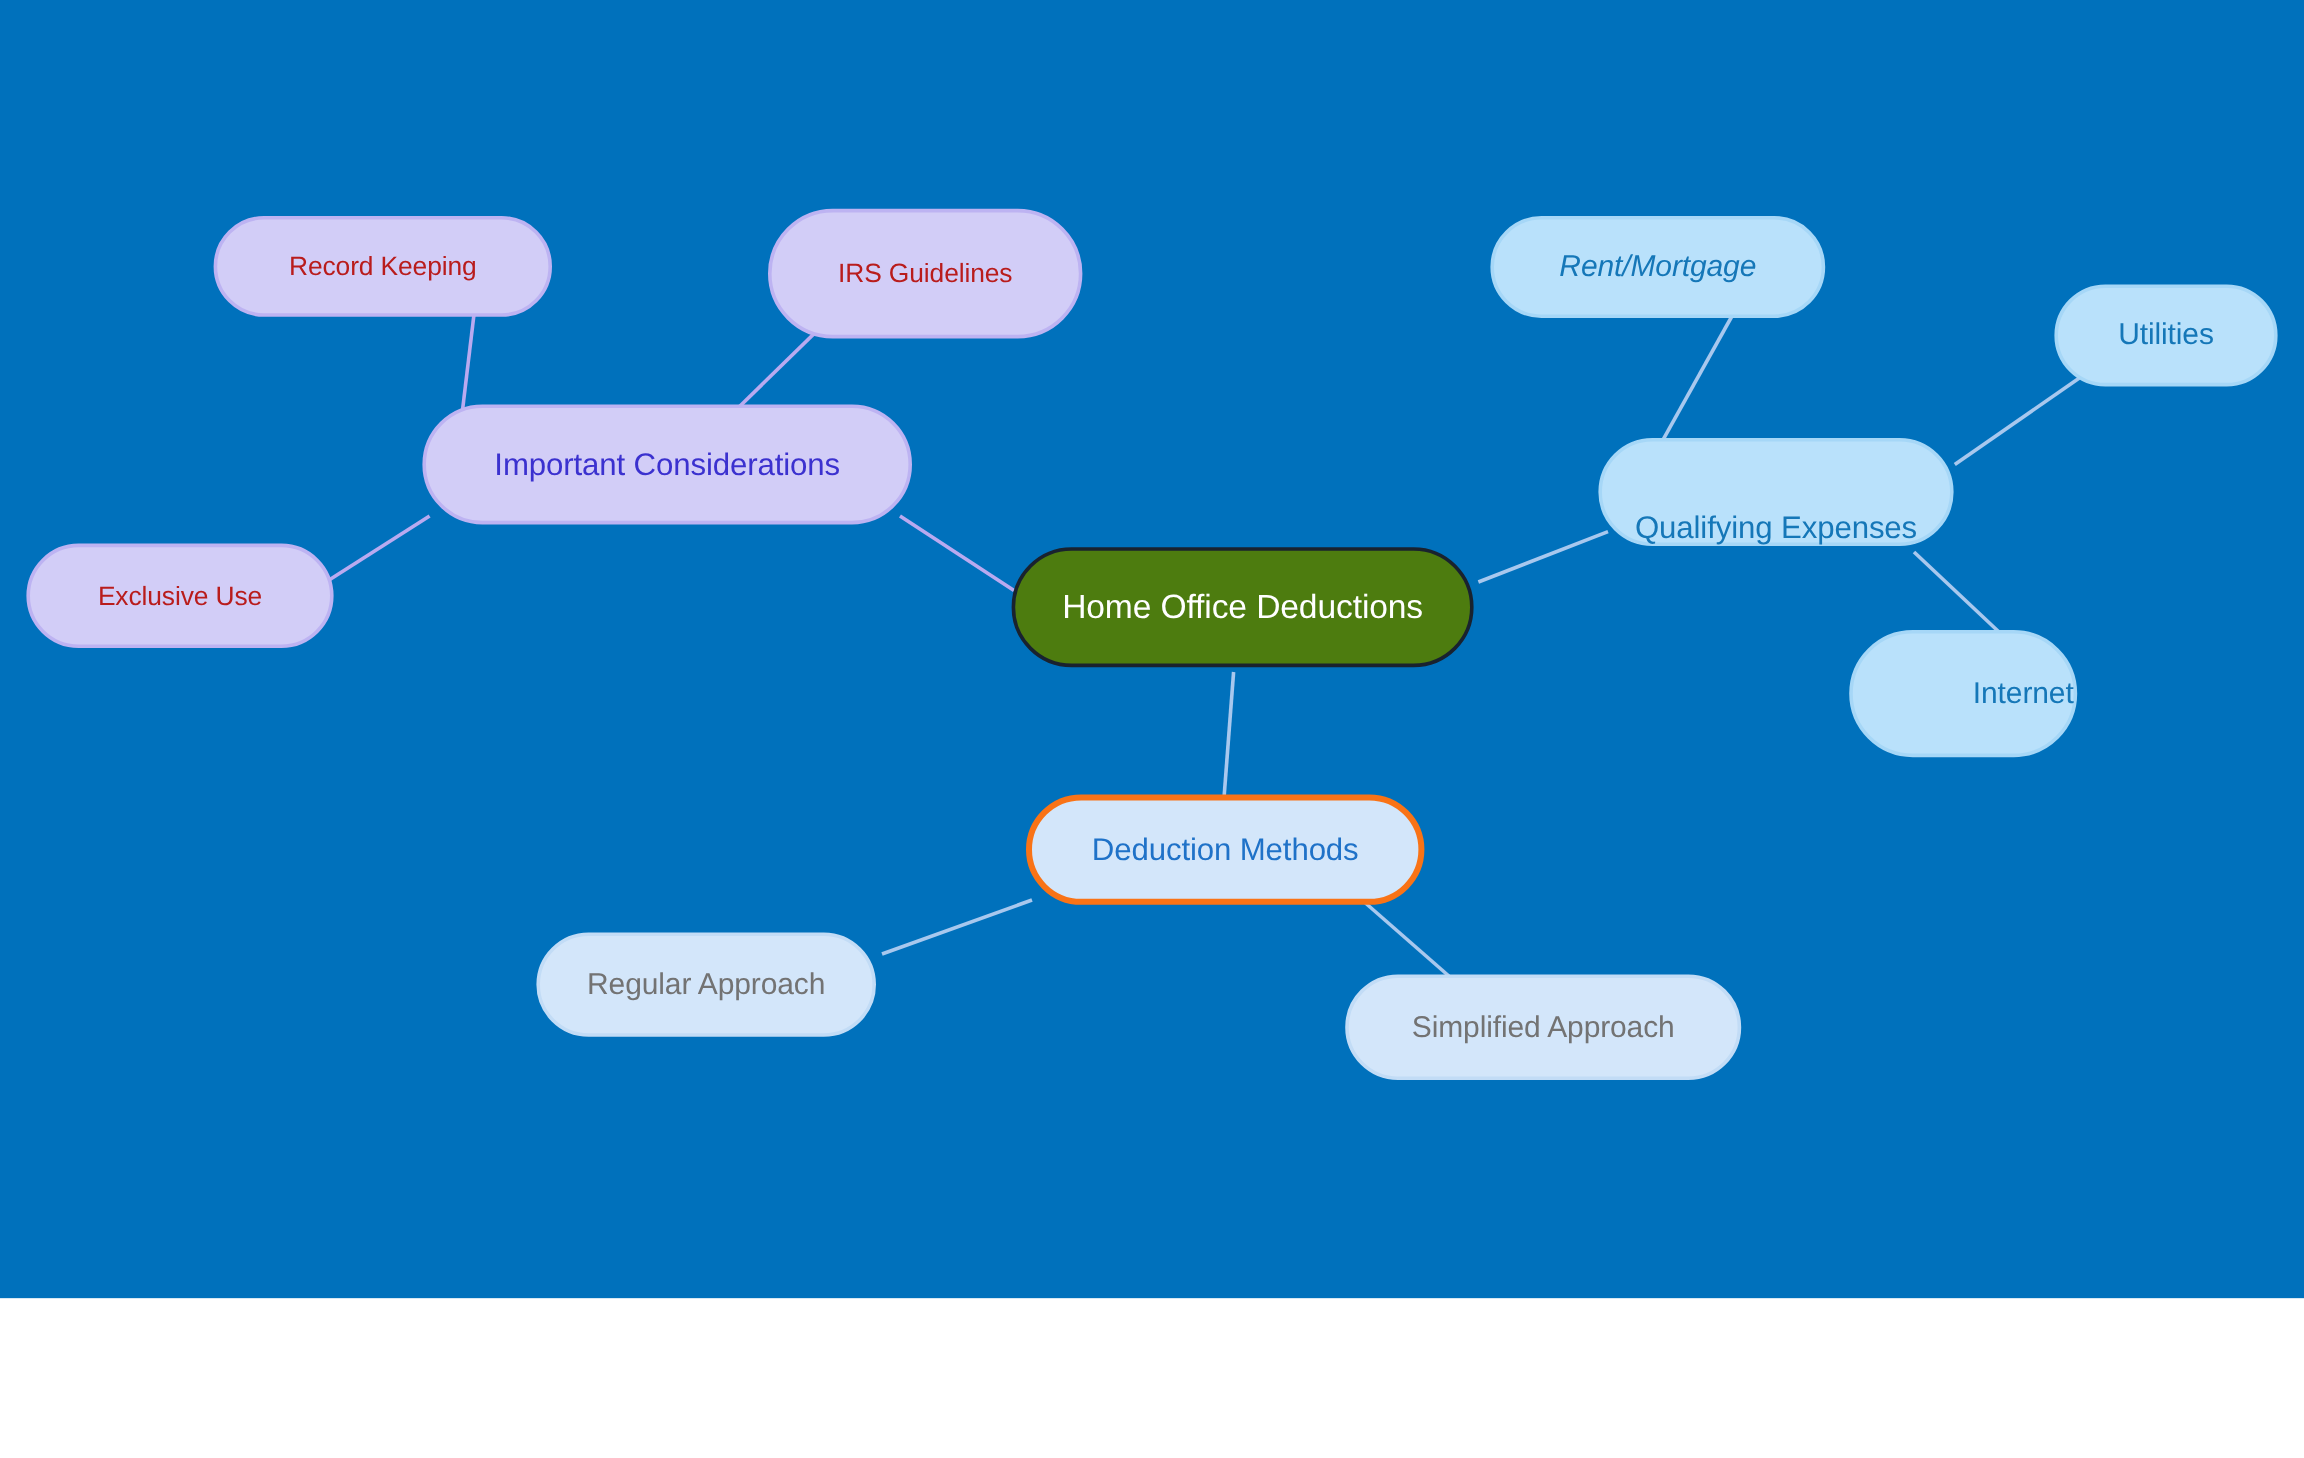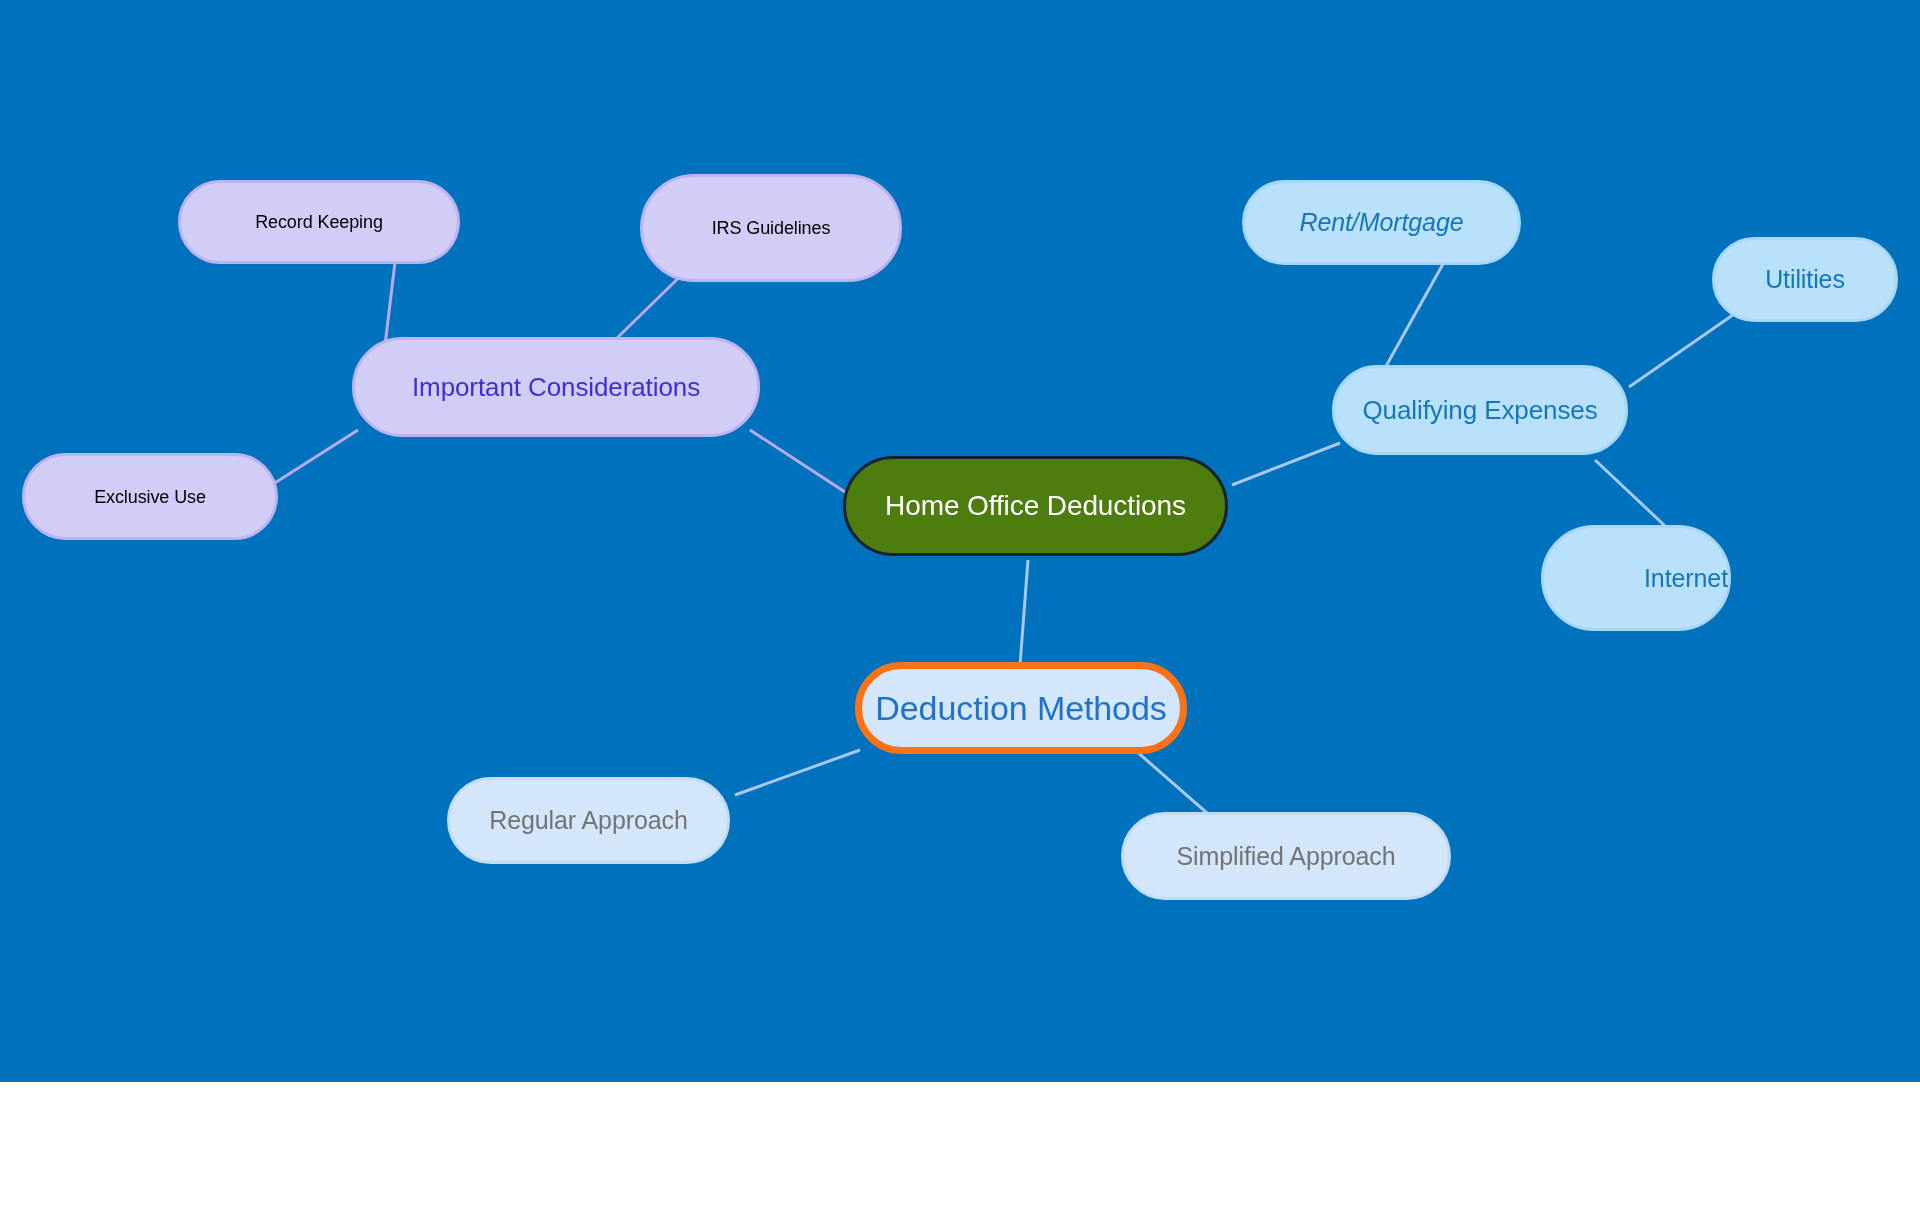--- a/index.html
+++ b/index.html
@@ -62,45 +62,45 @@
 
   
   .node.purple-main {
     background: #d2cdf7;
     color: #3b31cf;
     border: 3px solid #bdb3f2;
     font-size: 26px;
   }
   .node.purple-leaf {
     background: #d2cdf7;
-    color: #000000;
+    color: #b91c1c;
     border: 3px solid #bdb3f2;
-    font-size: 18px;
+    font-size: 22px;
   }
 
   
   .node.sky-main {
     background: #b9e1fb;
     color: #1577b8;
     border: 3px solid #a6d7f7;
     font-size: 26px;
   }
   .node.sky-leaf {
     background: #b9e1fb;
     color: #1577b8;
     border: 3px solid #a6d7f7;
     font-size: 25px;
   }
 
   
   .node.pale-main {
     background: #d3e6fa;
     color: #1f72c8;
-    border: 7px solid #f97316;
-    font-size: 34px;
+    border: 5px solid #f97316;
+    font-size: 26px;
   }
   .node.pale-leaf {
     background: #d3e6fa;
     color: #737373;
     border: 3px solid #c2dcf6;
     font-size: 25px;
   }
 
   
   #footer-bar {
@@ -155,21 +155,21 @@
   </div>
 
   <div class="node purple-leaf" style="left:640px; top:174px; width:262px; height:108px;">
     <span class="node-label">IRS Guidelines</span>
   </div>
 
   <div class="node purple-leaf" style="left:22px; top:453px; width:256px; height:87px;">
     <span class="node-label">Exclusive Use</span>
   </div>
 
-  <div class="node sky-main" style="left:1332px; top:365px; width:296px; height:90px;">
+  <div class="node sky-main" style="left:1332px; top:365px; width:296px; height:90px;align-items:flex-end;">
     <span class="node-label">Qualifying Expenses</span>
   </div>
 
   <div class="node sky-leaf" style="left:1242px; top:180px; width:279px; height:85px;font-style:italic;">
     <span class="node-label">Rent/Mortgage</span>
   </div>
 
   <div class="node sky-leaf" style="left:1712px; top:237px; width:186px; height:85px;">
     <span class="node-label">Utilities</span>
   </div>

